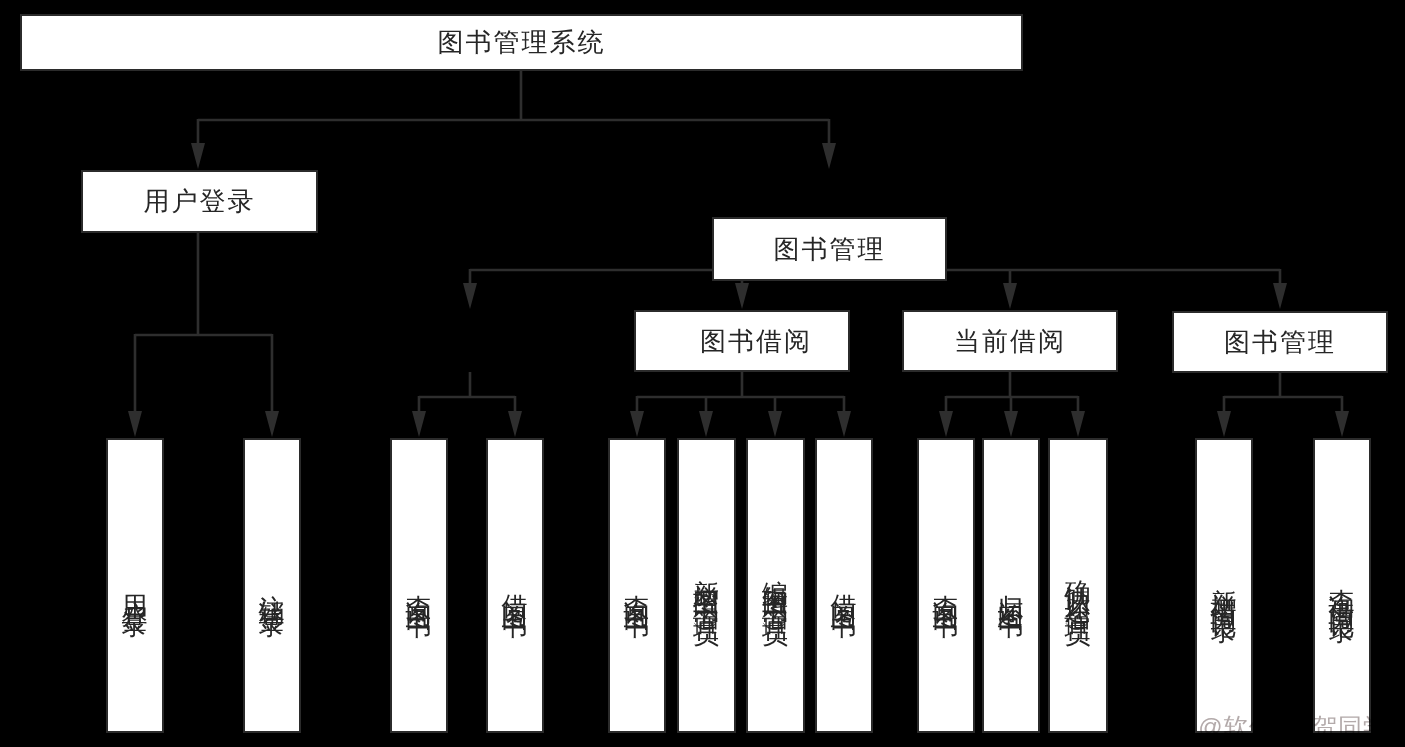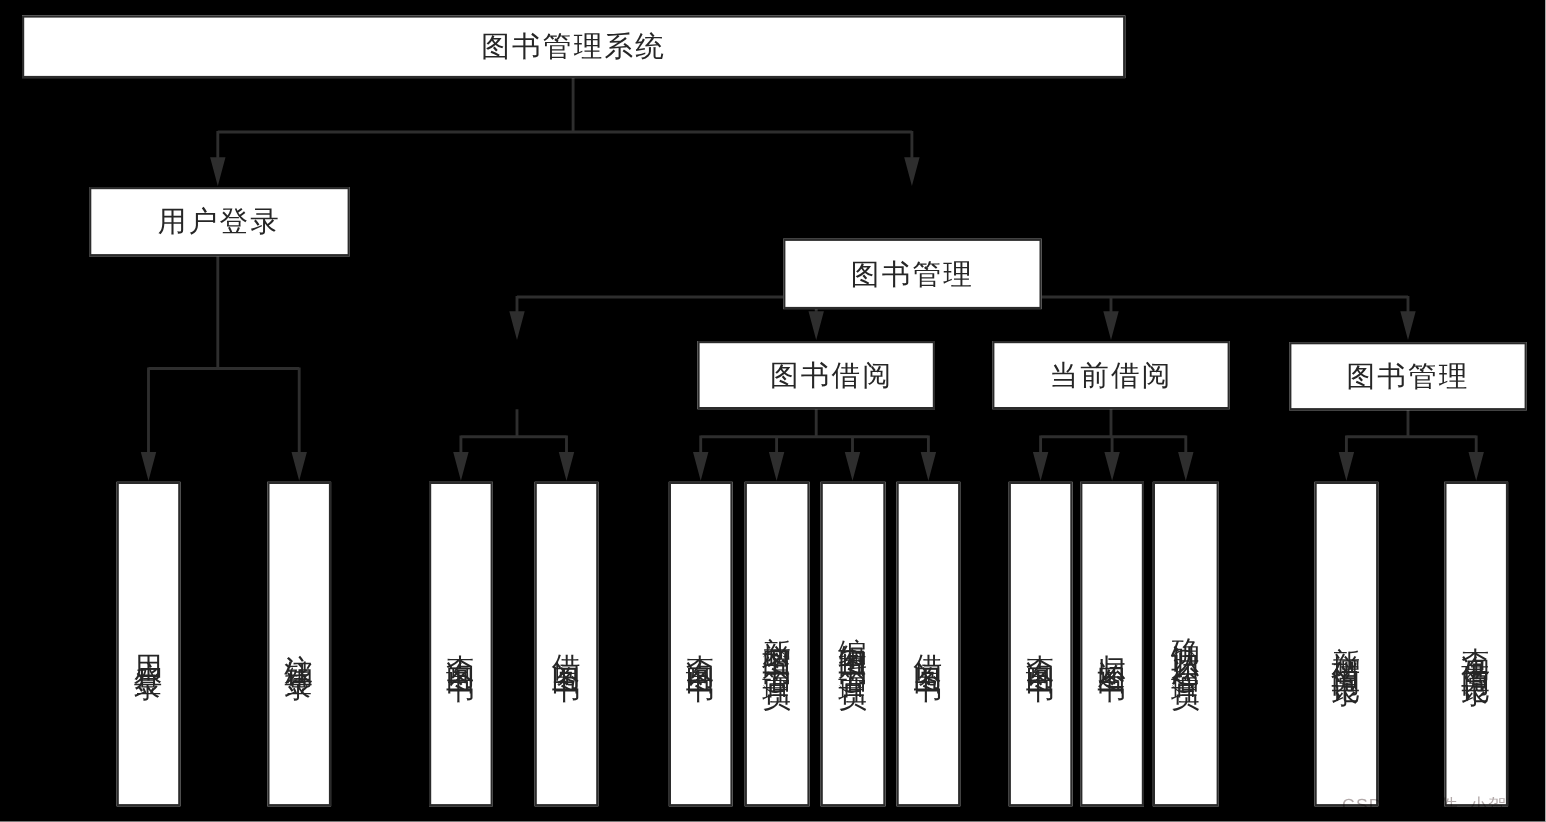--- a/index.html
+++ b/index.html
@@ -30,23 +30,23 @@
   .node.v span {
     writing-mode: vertical-rl;
     text-orientation: mixed;
     font-size: 26px;
     letter-spacing: 6px;
     line-height: 1;
     white-space: nowrap;
   }
   .watermark {
     position: absolute;
-    right: 1px;
+    right: 17px;
     bottom: 4px;
-    font-size: 16px;
+    font-size: 24px;
     letter-spacing: 1px;
     color: #b3aaaa;
     mix-blend-mode: multiply;
     white-space: nowrap;
     z-index: 5;
   }
 </style>
 </head>
 <body>
 

